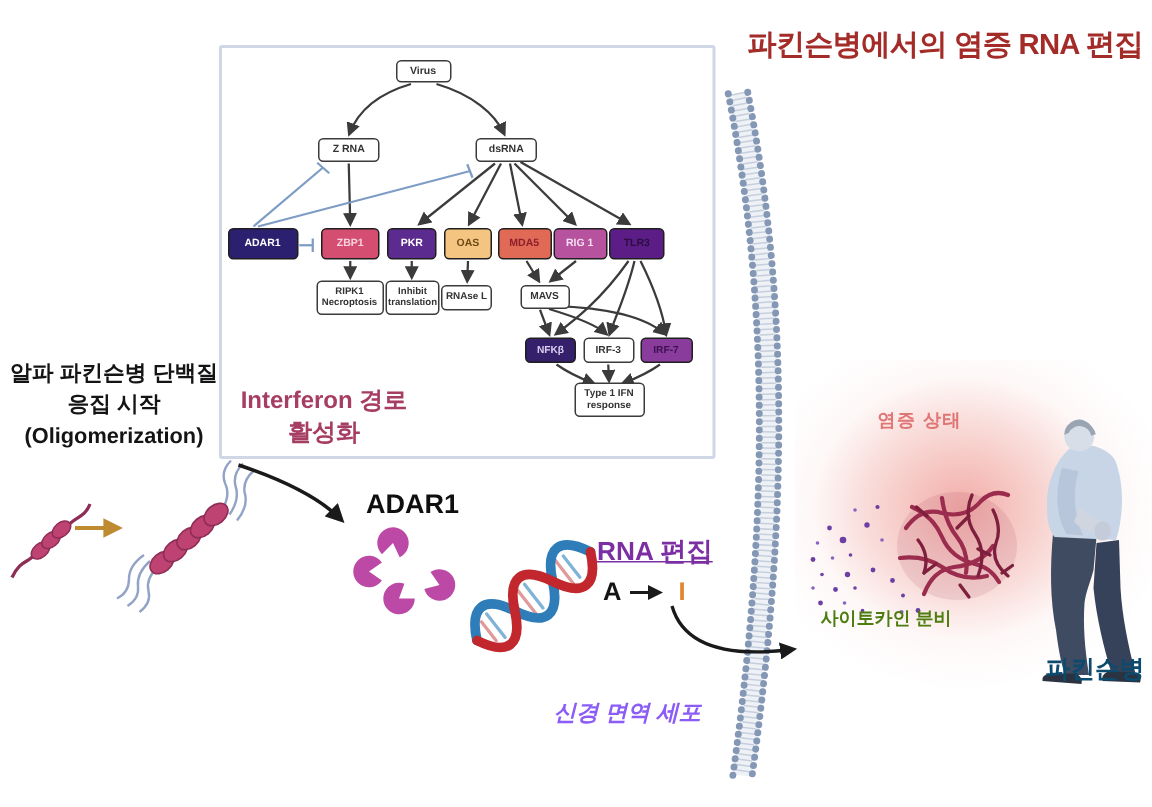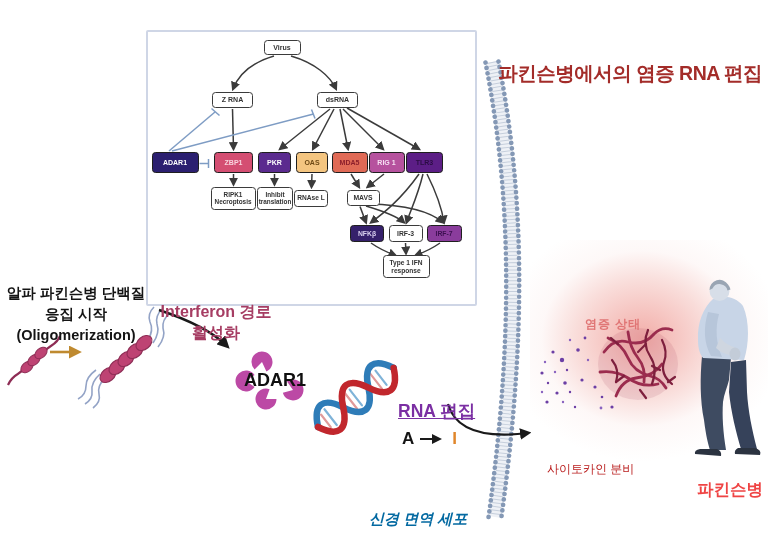--- a/index.html
+++ b/index.html
@@ -7,39 +7,39 @@
          font-family:"Liberation Sans",sans-serif;}
   .abs{position:absolute;}
   
   .glow{left:530px;top:240px;width:238px;height:235px;z-index:1;
         background:radial-gradient(ellipse 62% 55% at 47% 42%,
           rgba(232,106,97,0.55), rgba(238,158,150,0.35) 45%,
           rgba(248,220,217,0.20) 68%, rgba(255,255,255,0) 95%);}
   .panel{left:146px;top:30px;width:331px;height:276px;z-index:1;
          background:#ffffff;border:2px solid #cfd6e6;border-radius:2px;box-sizing:border-box;}
   svg.overlay{position:absolute;left:0;top:0;z-index:2;pointer-events:none;}
-  .txt{position:absolute;z-index:3;margin-top:44px;}
+  .txt{position:absolute;z-index:3;}
   .node{position:absolute;z-index:3;display:flex;flex-direction:column;align-items:center;
         justify-content:center;text-align:center;border-radius:3.5px;font-weight:700;
         line-height:1.08;box-sizing:border-box;}
   .nbox{background:#fff;border:1.2px solid #3b3b3b;color:#333;font-weight:600;}
   .title{right:6px;top:16px;font-size:19.5px;font-weight:800;color:#A32C29;letter-spacing:-0.5px;}
   .left-block{left:0;top:239px;width:152px;text-align:center;font-size:14.5px;font-weight:800;
               color:#141414;line-height:1.45;}
   .caption{left:146px;top:258px;width:140px;text-align:center;font-size:16px;font-weight:700;
            color:#A63D63;line-height:1.3;}
   .adar1-lbl{left:244px;top:326px;font-size:18px;font-weight:800;color:#0f0f0f;}
   .rnaedit-lbl{left:398px;top:355px;font-size:17.5px;font-weight:800;color:#7B2FA3;text-decoration:underline;}
   .editrow{left:402px;top:385px;display:flex;align-items:center;gap:5px;}
   .editrow .from{font-size:17px;font-weight:600;color:#141414;}
   .editrow .to{font-size:17px;font-weight:800;color:#E0862B;}
-  .cell-lbl{left:369px;top:466px;font-size:15px;font-weight:700;font-style:italic;color:#0369a1;}
+  .cell-lbl{left:369px;top:466px;font-size:15px;font-weight:700;font-style:italic;color:#8b5cf6;}
   .state-lbl{left:585px;top:272px;font-size:12px;font-weight:800;color:#E07575;letter-spacing:1px;}
-  .cyto-lbl{left:547px;top:417px;font-size:12px;font-weight:400;color:#b91c1c;}
-  .disease-lbl{left:697px;top:435px;font-size:16.5px;font-weight:800;color:#ef4444;}
+  .cyto-lbl{left:547px;top:404px;font-size:12px;font-weight:700;color:#4d7c0f;}
+  .disease-lbl{left:697px;top:435px;font-size:16.5px;font-weight:800;color:#0c4a6e;}
 </style>
 </head>
 <body>
 
 <div class="stage">
 
   <div class="abs glow"></div>
 
   <div class="abs panel"></div>
 

